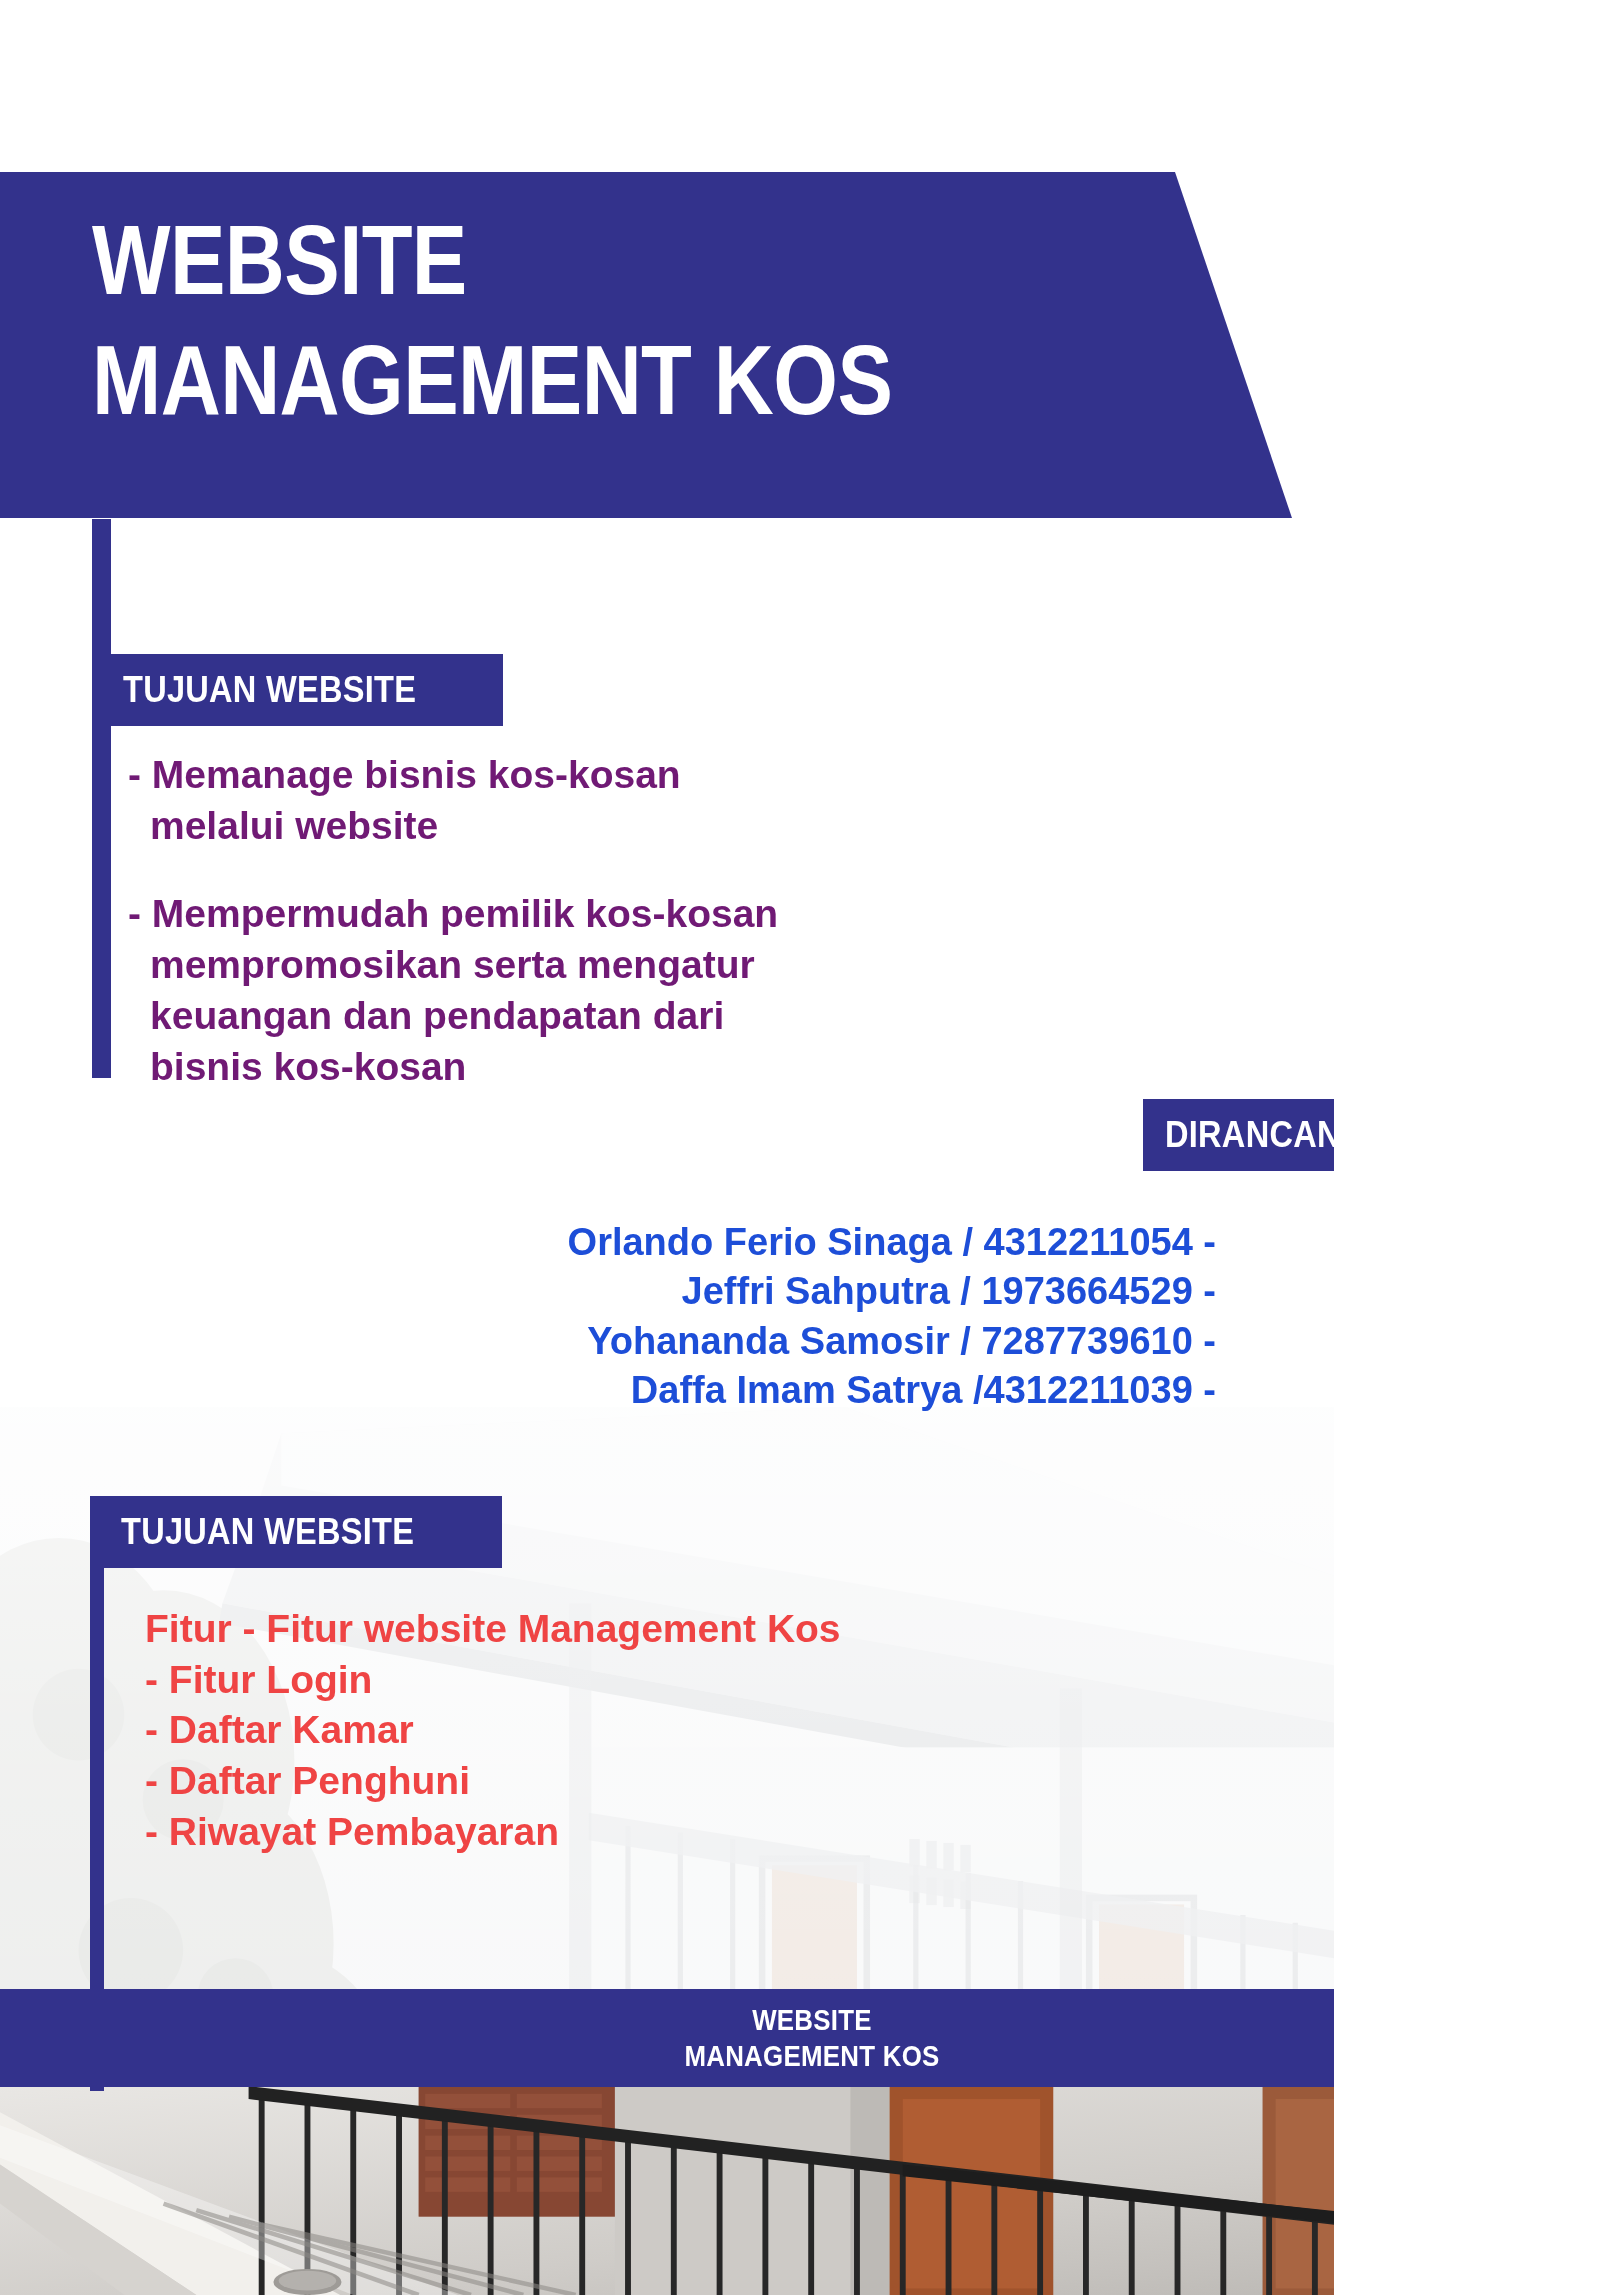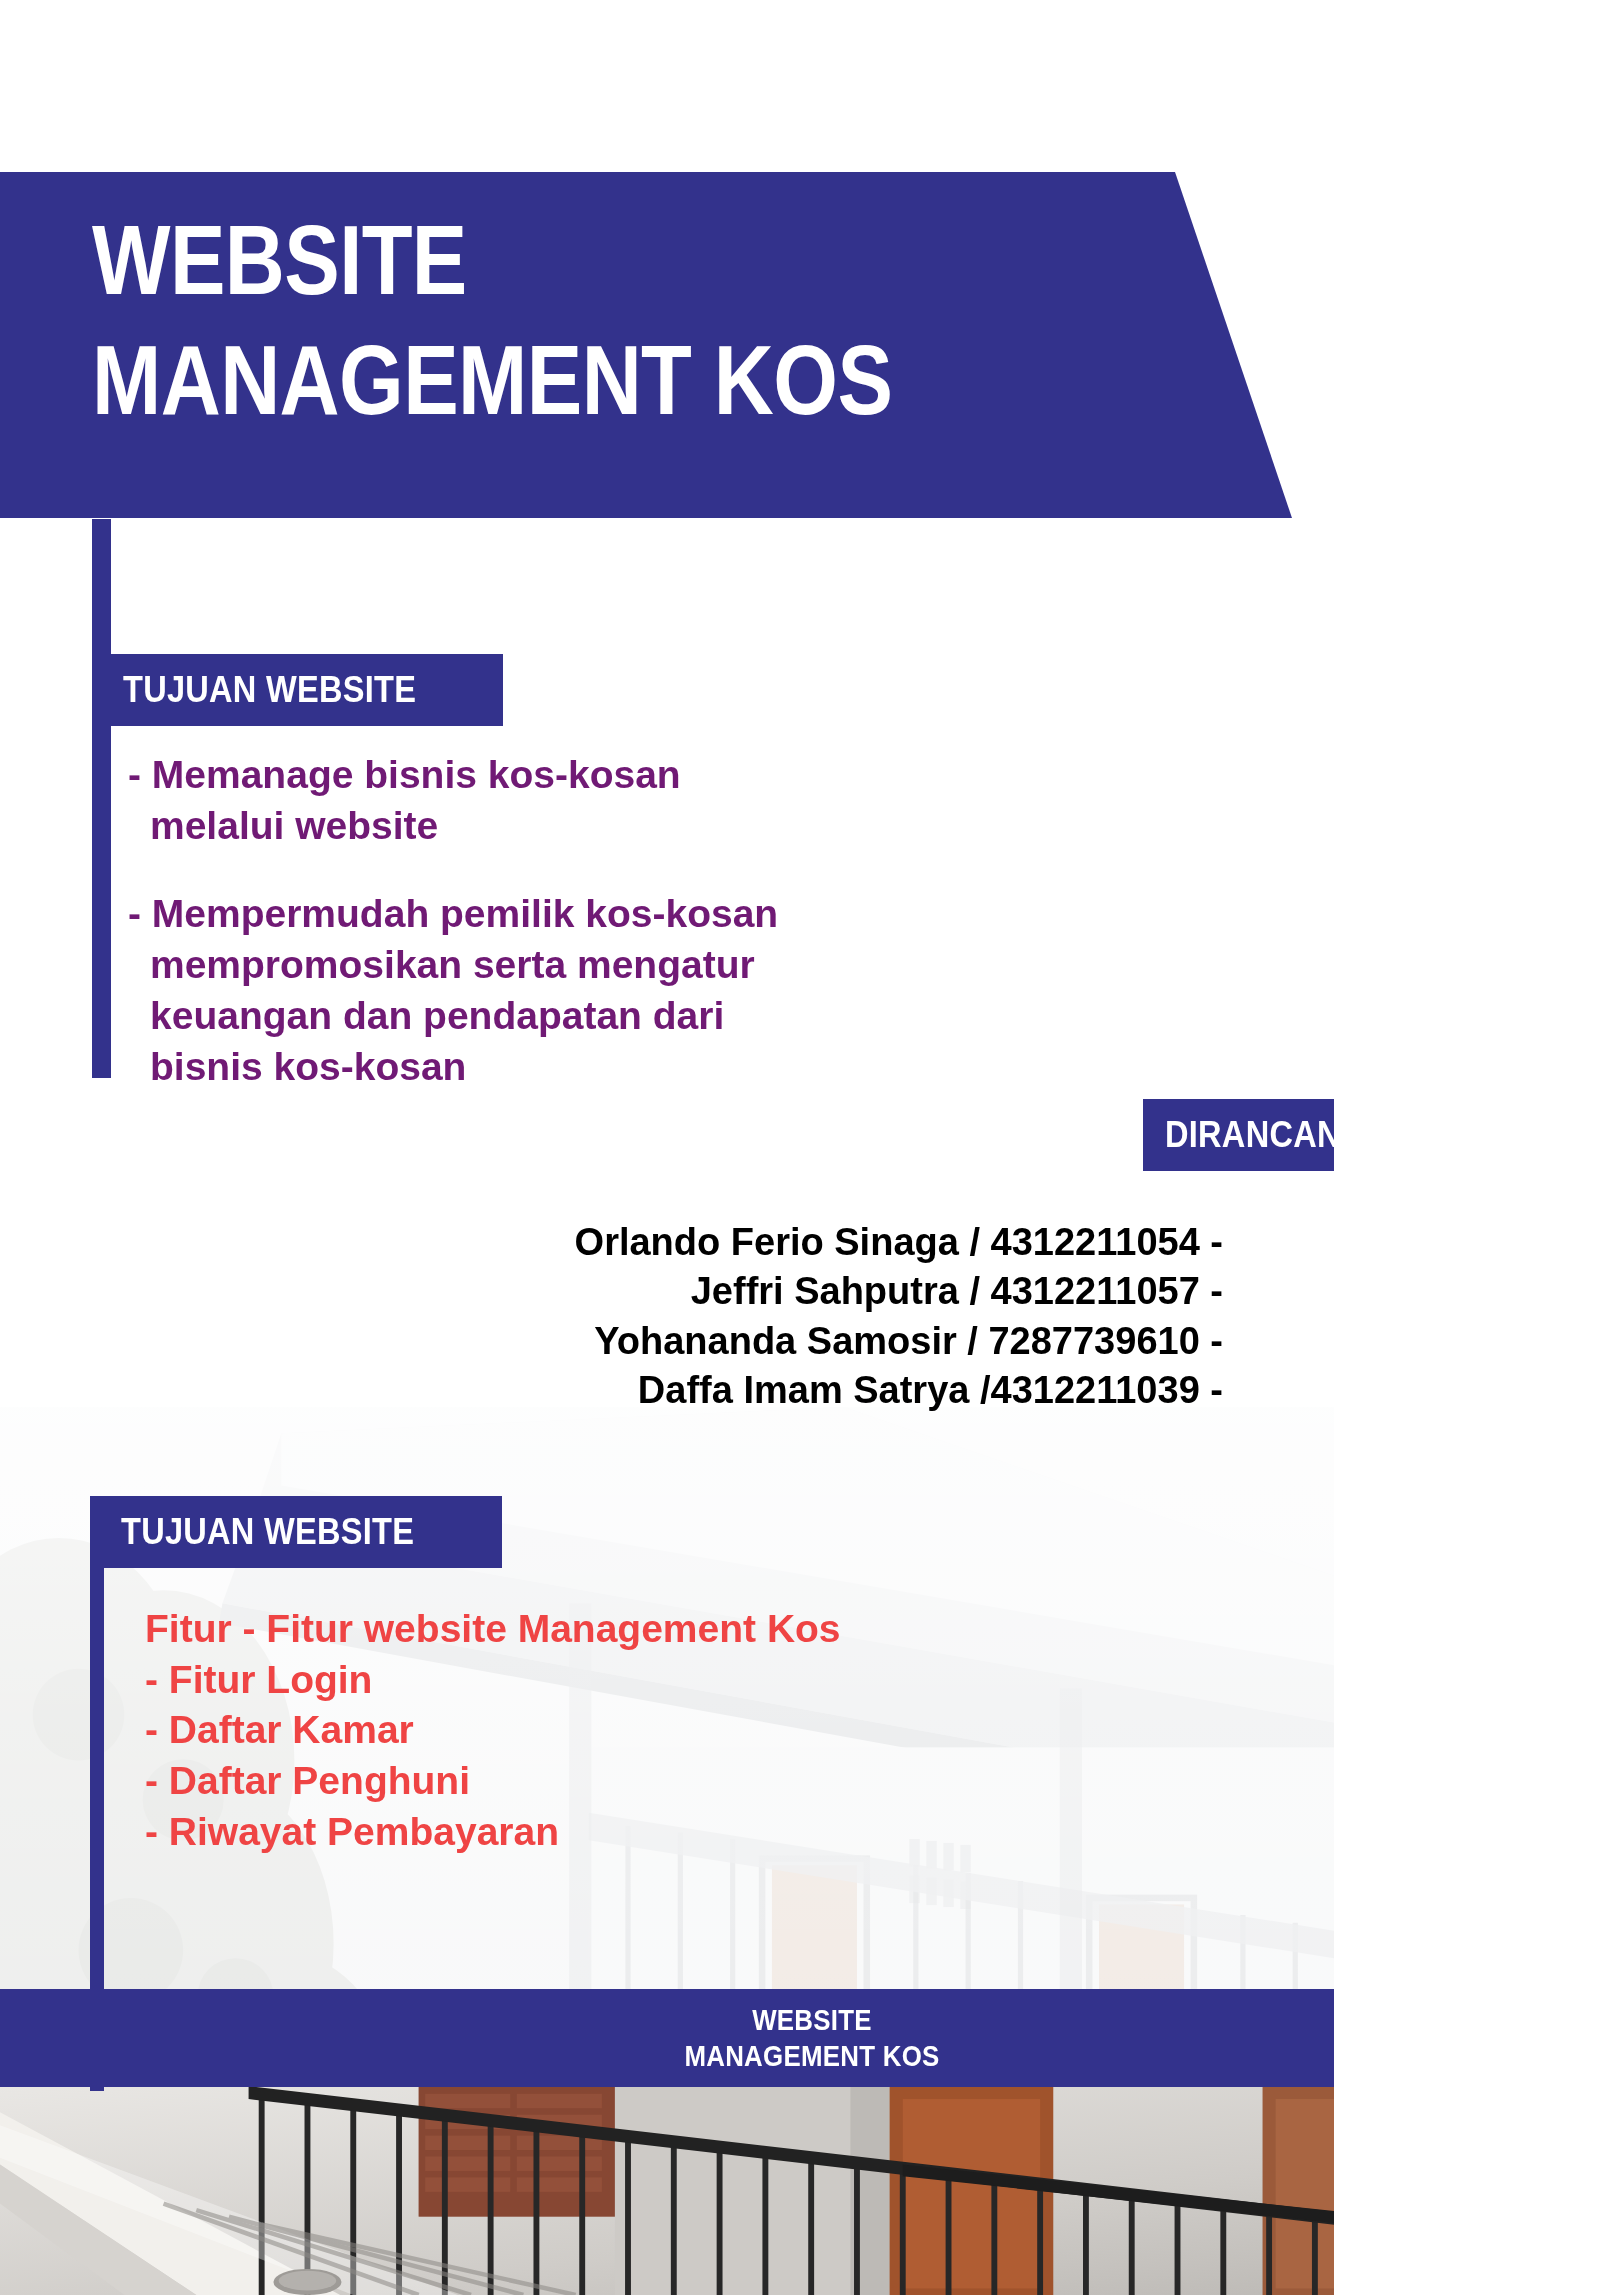--- a/index.html
+++ b/index.html
@@ -128,26 +128,26 @@
     position: absolute;
     left: 1504px;
     top: 1171px;
     width: 19px;
     height: 916px;
     background: #33328c;
     z-index: 6;
   }
   .names {
     position: absolute;
-    right: 111px;
+    right: 118px;
     top: 1218px;
     width: 883px;
     z-index: 8;
     text-align: right;
-    color: #000000;
+    color: #1d4ed8;
     font-family: "Liberation Sans Narrow", "Liberation Sans", sans-serif;
     font-weight: bold;
     font-size: 38px;
     line-height: 1.30;
   }
   .names div { white-space: nowrap; }
 
   
   .rule-left-2 {
     position: absolute;
@@ -404,21 +404,21 @@
     </div>
   </div>
 
   <div class="chip chip-dirancang">
     <span class="chip-text">DIRANCANG OLEH</span>
   </div>
   <div class="rule-right"></div>
 
   <div class="names">
     <div>Orlando Ferio Sinaga / 4312211054 -</div>
-    <div>Jeffri Sahputra / 4312211057 -</div>
+    <div>Jeffri Sahputra / 1973664529 -</div>
     <div>Yohananda Samosir / 7287739610 -</div>
     <div>Daffa Imam Satrya /4312211039 -</div>
   </div>
 
   <div class="rule-left-2"></div>
 
   <div class="chip chip-tujuan-2">
     <span class="chip-text">TUJUAN WEBSITE</span>
   </div>
 

